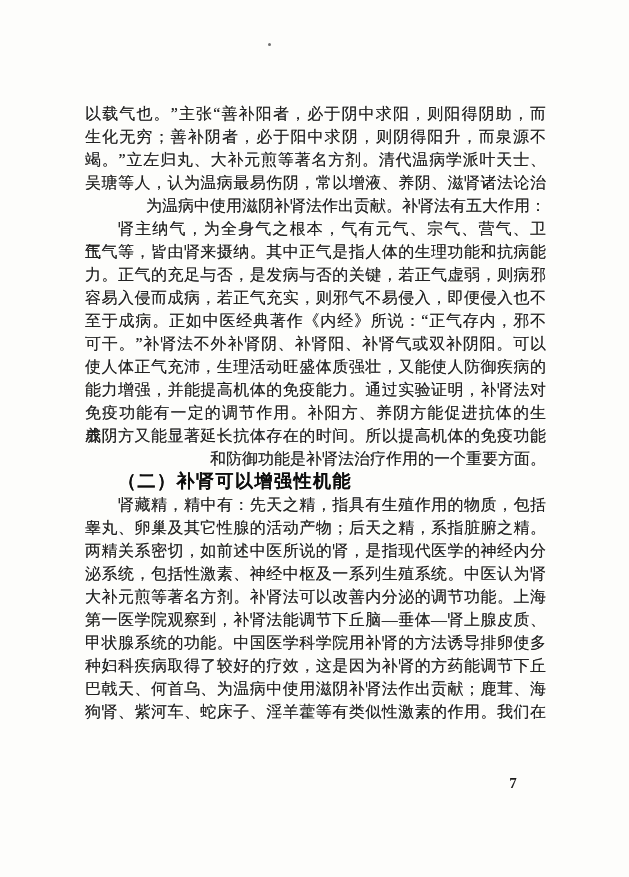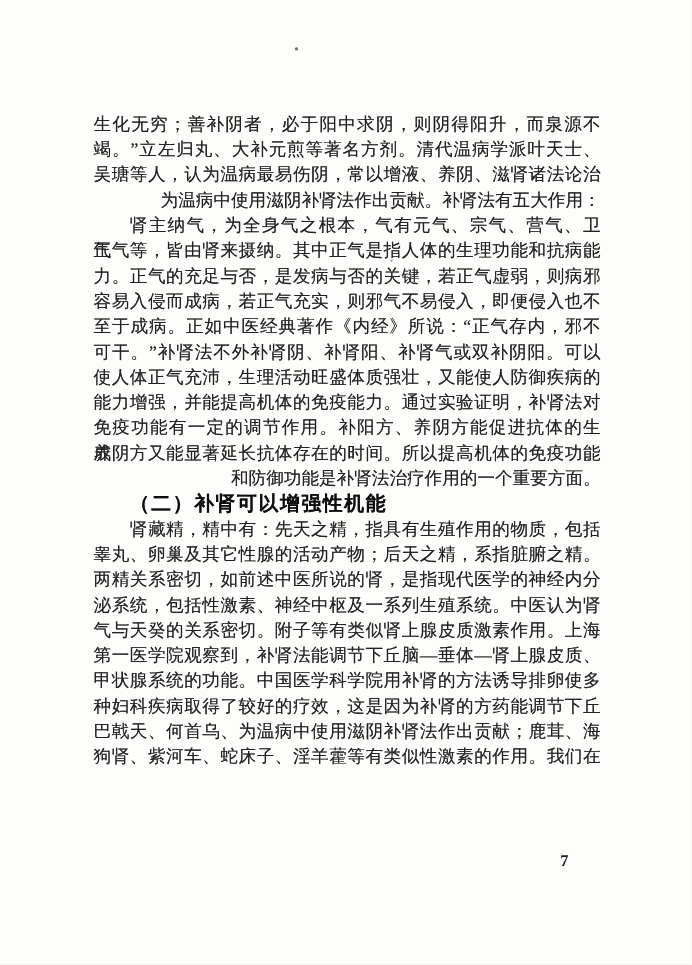--- a/index.html
+++ b/index.html
@@ -72,41 +72,42 @@
   }
   .speck.s1 { left: 268px; top: 43px;  width: 3px; height: 3px; }
   .speck.s2 { left: 88px;  top: 133px; width: 2px; height: 2px; background:#9a9a9a; }
   .speck.s3 { left: 355px; top: 236px; width: 2px; height: 2px; background:#9a9a9a; }
 </style>
 </head>
 <body>
 
 <div class="sheet">
   <div class="text-block">
+      <div class="line justify">以载气也。”主张“善补阳者，必于阴中求阳，则阳得阴助，而</div>
       <div class="line justify">生化无穷；善补阴者，必于阳中求阴，则阴得阳升，而泉源不</div>
       <div class="line justify">竭。”立左归丸、大补元煎等著名方剂。清代温病学派叶天士、</div>
       <div class="line justify">吴瑭等人，认为温病最易伤阴，常以增液、养阴、滋肾诸法论治</div>
       <div class="line flush">为温病中使用滋阴补肾法作出贡献。补肾法有五大作用：</div>
       <div class="line indent">肾主纳气，为全身气之根本，气有元气、宗气、营气、卫气、</div>
       <div class="line justify">正气等，皆由肾来摄纳。其中正气是指人体的生理功能和抗病能</div>
       <div class="line justify">力。正气的充足与否，是发病与否的关键，若正气虚弱，则病邪</div>
       <div class="line justify">容易入侵而成病，若正气充实，则邪气不易侵入，即便侵入也不</div>
       <div class="line justify">至于成病。正如中医经典著作《内经》所说：“正气存内，邪不</div>
       <div class="line justify">可干。”补肾法不外补肾阴、补肾阳、补肾气或双补阴阳。可以</div>
       <div class="line justify">使人体正气充沛，生理活动旺盛体质强壮，又能使人防御疾病的</div>
       <div class="line justify">能力增强，并能提高机体的免疫能力。通过实验证明，补肾法对</div>
       <div class="line justify">免疫功能有一定的调节作用。补阳方、养阴方能促进抗体的生成。</div>
       <div class="line justify">养阴方又能显著延长抗体存在的时间。所以提高机体的免疫功能</div>
       <div class="line flush">和防御功能是补肾法治疗作用的一个重要方面。</div>
       <div class="line heading">（二）补肾可以增强性机能</div>
       <div class="line indent">肾藏精，精中有：先天之精，指具有生殖作用的物质，包括</div>
       <div class="line justify">睾丸、卵巢及其它性腺的活动产物；后天之精，系指脏腑之精。</div>
       <div class="line justify">两精关系密切，如前述中医所说的肾，是指现代医学的神经内分</div>
       <div class="line justify">泌系统，包括性激素、神经中枢及一系列生殖系统。中医认为肾</div>
-      <div class="line justify">气与天癸的关系密切。附子等有类似肾上腺皮质激素作用。上海</div>
+      <div class="line justify">大补元煎等著名方剂。补肾法可以改善内分泌的调节功能。上海</div>
       <div class="line justify">第一医学院观察到，补肾法能调节下丘脑—垂体—肾上腺皮质、</div>
       <div class="line justify">甲状腺系统的功能。中国医学科学院用补肾的方法诱导排卵使多</div>
       <div class="line justify">种妇科疾病取得了较好的疗效，这是因为补肾的方药能调节下丘</div>
       <div class="line justify">巴戟天、何首乌、为温病中使用滋阴补肾法作出贡献；鹿茸、海</div>
       <div class="line justify">狗肾、紫河车、蛇床子、淫羊藿等有类似性激素的作用。我们在</div>
     </div>
   <div class="page-number">7</div>
   <div class="speck s1"></div>
   <div class="speck s2"></div>
   <div class="speck s3"></div>

